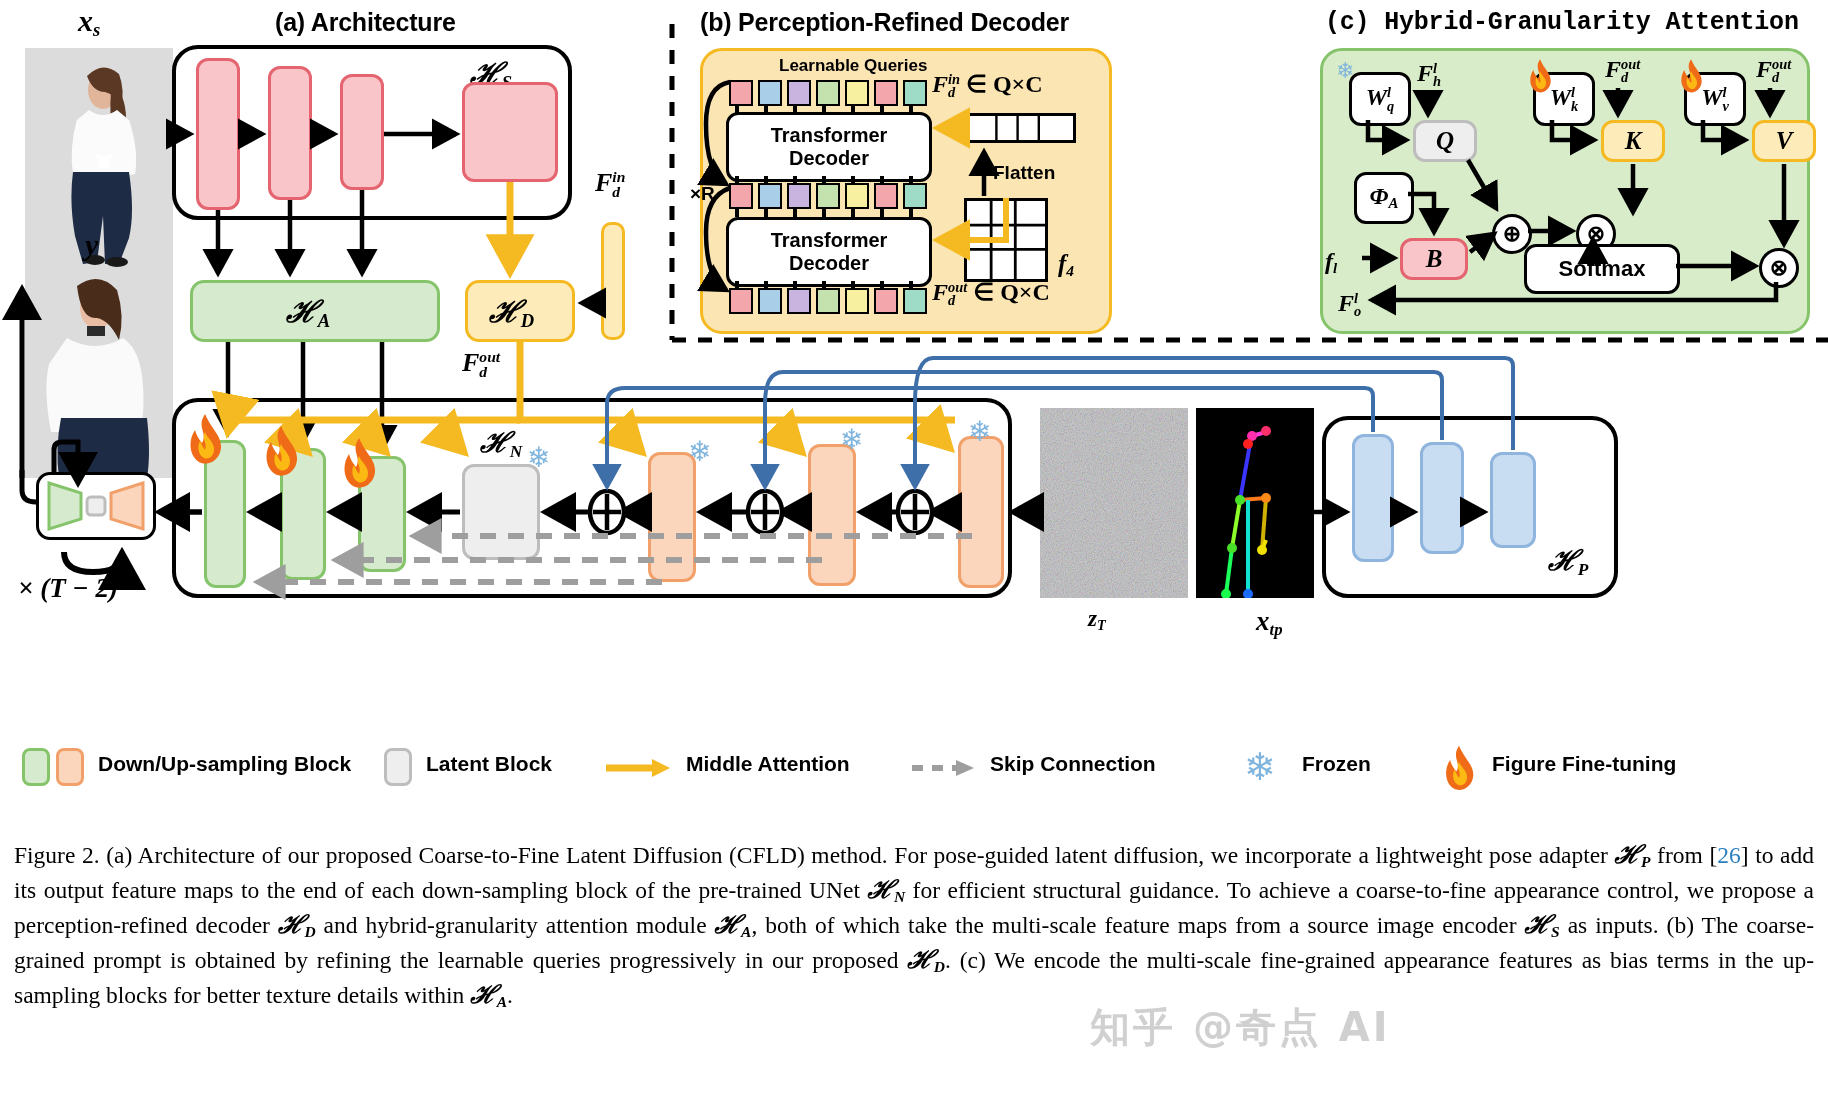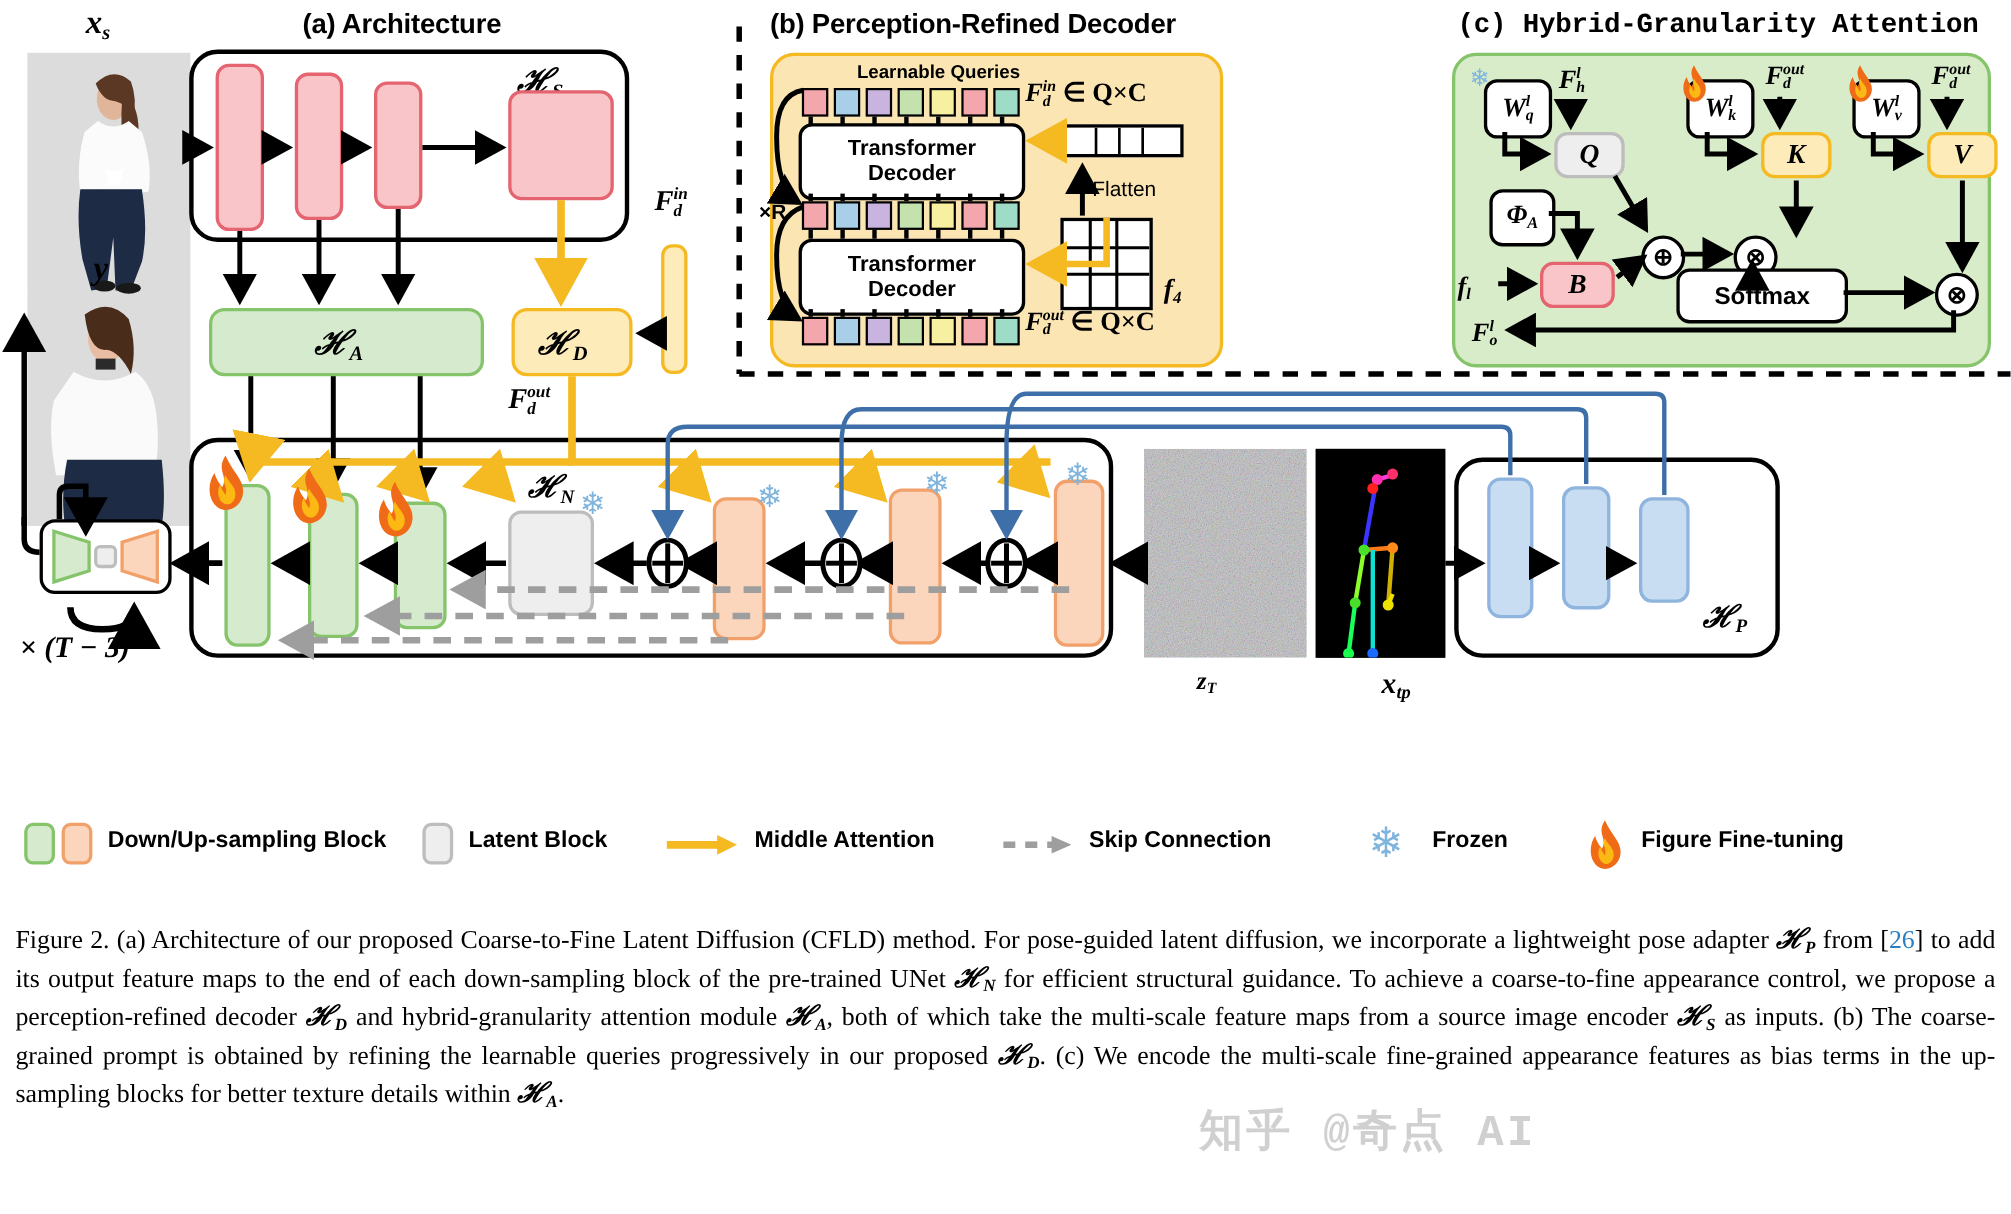--- a/index.html
+++ b/index.html
@@ -131,21 +131,21 @@
 <div class="blk orange" style="left:808px;top:444px;width:48px;height:142px;"></div>
 <div class="blk orange" style="left:958px;top:436px;width:46px;height:152px;"></div>
 
 <div class="abs whiteb" style="left:36px;top:472px;width:114px;height:62px;border-radius:14px;">
   <svg viewBox="0 0 114 62" style="width:114px;height:62px;display:block">
     <polygon points="10,8 42,18 42,44 10,54" fill="#d6ebcd" stroke="#86c46c" stroke-width="3"></polygon>
     <rect x="48" y="22" width="18" height="18" rx="4" fill="#eeeeee" stroke="#bdbdbd" stroke-width="3"></rect>
     <polygon points="104,8 72,18 72,44 104,54" fill="#fbd6bd" stroke="#f2a06a" stroke-width="3"></polygon>
   </svg>
 </div>
-<div class="abs mathit" style="left:18px;top:573px;font-size:27px;">× (T − 3)</div>
+<div class="abs mathit" style="left:18px;top:573px;font-size:27px;">× (T − 2)</div>
 
 <div class="noise" style="left:1040px;top:408px;width:148px;height:190px;overflow:hidden;">
   <svg viewBox="0 0 148 190" style="width:148px;height:190px;display:block">
     <defs>
       <filter id="nz">
           <feTurbulence type="fractalNoise" baseFrequency="0.9" numOctaves="4" stitchTiles="stitch"></feTurbulence>
         </filter>
     </defs>
     <rect width="148" height="190" filter="url(#nz)" opacity="0.95"></rect>
     <rect width="148" height="190" fill="#7a7a80" opacity="0.35"></rect>
@@ -232,21 +232,21 @@
 
 <div class="abs" style="left:690px;top:183px;font-weight:bold;font-size:19px;">×R</div>
 
 <div class="cellgrid" style="left:964px;top:113px;width:112px;height:30px;">
   <svg viewBox="0 0 112 30" style="width:106px;height:24px;display:block">
     <line x1="26.5" y1="0" x2="26.5" y2="30" stroke="#000" stroke-width="3"></line>
     <line x1="53" y1="0" x2="53" y2="30" stroke="#000" stroke-width="3"></line>
     <line x1="79.5" y1="0" x2="79.5" y2="30" stroke="#000" stroke-width="3"></line>
   </svg>
 </div>
-<div class="abs" style="left:993px;top:162px;font-weight:normal;font-size:19px;">Flatten</div>
+<div class="abs" style="left:993px;top:162px;font-weight:bold;font-size:19px;">Flatten</div>
 
 <div class="cellgrid" style="left:964px;top:198px;width:84px;height:84px;">
   <svg viewBox="0 0 84 84" style="width:78px;height:78px;display:block">
     <line x1="26" y1="0" x2="26" y2="84" stroke="#000" stroke-width="3"></line>
     <line x1="52" y1="0" x2="52" y2="84" stroke="#000" stroke-width="3"></line>
     <line x1="0" y1="26" x2="84" y2="26" stroke="#000" stroke-width="3"></line>
     <line x1="0" y1="52" x2="84" y2="52" stroke="#000" stroke-width="3"></line>
   </svg>
 </div>
 <div class="abs mathit" style="left:1058px;top:250px;font-size:25px;">
@@ -583,13 +583,13 @@
     <svg width="34" height="48" viewBox="0 0 38 54">
         <path d="M19 2 C10 16 22 20 16 31 C12 26 10 22 9 18 C2 28 3 44 13 50 C22 55 34 48 35 36 C36 24 26 18 19 2Z" fill="#ef6b17"></path>
         <path d="M19 20 C15 28 22 30 19 38 C16 34 15 31 14 29 C11 34 12 43 18 46 C23 48 28 44 28 37 C28 30 22 27 19 20Z" fill="#fdb913"></path>
       </svg>
   </span>
   <span class="legend" style="left:1470px;top:4px;">Figure Fine-tuning</span>
 </div>
 
 <div class="caption" style="left:14px;top:838px;width:1800px;"><span>Figure 2. (a) Architecture of our proposed Coarse-to-Fine Latent Diffusion (CFLD) method. For pose-guided latent diffusion, we incorporate a lightweight pose adapter </span><span class="cal" style="font-size:25px;"><span style="font-family:'Liberation Serif',serif;">ℋ</span><span class="sub">P</span></span><span> from [</span><span class="cite">26</span><span>] to add its output feature maps to the end of each down-sampling block of the pre-trained UNet </span><span class="cal" style="font-size:25px;"><span style="font-family:'Liberation Serif',serif;">ℋ</span><span class="sub">N</span></span><span> for efficient structural guidance. To achieve a coarse-to-fine appearance control, we propose a perception-refined decoder </span><span class="cal" style="font-size:25px;"><span style="font-family:'Liberation Serif',serif;">ℋ</span><span class="sub">D</span></span><span> and hybrid-granularity attention module </span><span class="cal" style="font-size:25px;"><span style="font-family:'Liberation Serif',serif;">ℋ</span><span class="sub">A</span></span><span>, both of which take the multi-scale feature maps from a source image encoder </span><span class="cal" style="font-size:25px;"><span style="font-family:'Liberation Serif',serif;">ℋ</span><span class="sub">S</span></span><span> as inputs. (b) The coarse-grained prompt is obtained by refining the learnable queries progressively in our proposed </span><span class="cal" style="font-size:25px;"><span style="font-family:'Liberation Serif',serif;">ℋ</span><span class="sub">D</span></span><span>. (c) We encode the multi-scale fine-grained appearance features as bias terms in the up-sampling blocks for better texture details within </span><span class="cal" style="font-size:25px;"><span style="font-family:'Liberation Serif',serif;">ℋ</span><span class="sub">A</span></span><span>.</span></div>
 
-<div class="wm" style="left:1090px;top:1000px;font-family:Liberation Mono, monospace;">知乎 @奇点 AI</div>
+<div class="wm" style="left:1090px;top:1000px;">知乎 @奇点 AI</div>
 
 </body></html>

